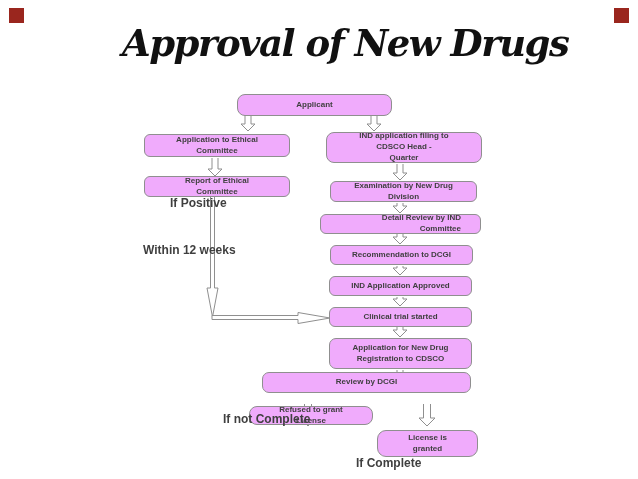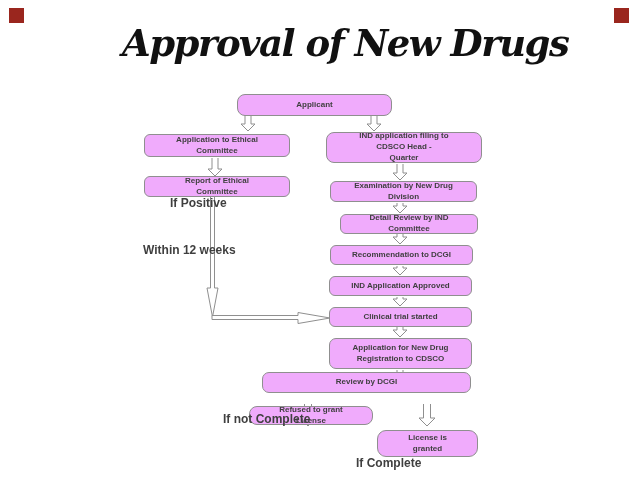--- a/index.html
+++ b/index.html
@@ -82,21 +82,21 @@
     <path d="M210.5,197 V288 L207,288 L212.5,317 L218,288 L214.5,288 V197"></path>
     <path d="M212,315.5 H298 V312.5 L330,318 L298,323.5 V319.5 H212 Z"></path>
   </svg>
 
   <div class="fbox" style="left:237px;top:94px;width:155px;height:22px;border-radius:8px;">Applicant</div>
   <div class="fbox" style="left:144px;top:134px;width:146px;height:23px;">Application to Ethical Committee</div>
   <div class="fbox" style="left:144px;top:176px;width:146px;height:21px;">Report of Ethical Committee</div>
   <div class="fbox" style="left:326px;top:132px;width:156px;height:31px;border-radius:8px;">IND application filing to CDSCO Head -
 Quarter</div>
   <div class="fbox" style="left:330px;top:181px;width:147px;height:21px;">Examination by New Drug Division</div>
-  <div class="fbox" style="left:340px;top:214px;width:138px;height:20px;">Detail Review by IND Committee</div>
+  <div class="fbox" style="left:320px;top:214px;width:161px;height:20px;text-align:right;">Detail Review by IND Committee</div>
   <div class="fbox" style="left:329px;top:276px;width:143px;height:20px;">IND Application Approved</div>
   <div class="fbox" style="left:330px;top:245px;width:143px;height:20px;">Recommendation to DCGI</div>
   <div class="fbox" style="left:329px;top:307px;width:143px;height:20px;">Clinical trial started</div>
   <div class="fbox" style="left:329px;top:338px;width:143px;height:31px;border-radius:7px;">Application for New Drug
 Registration to CDSCO</div>
   <div class="fbox" style="left:262px;top:372px;width:209px;height:21px;border-radius:7px;">Review by DCGI</div>
   <div class="fbox" style="left:249px;top:406px;width:124px;height:19px;border-radius:8px;">Refused to grant License</div>
   <div class="fbox" style="left:377px;top:430px;width:101px;height:27px;border-radius:9px;">License is granted</div>
 
   <div class="flabel" style="left:170px;top:196px;">If Positive</div>

